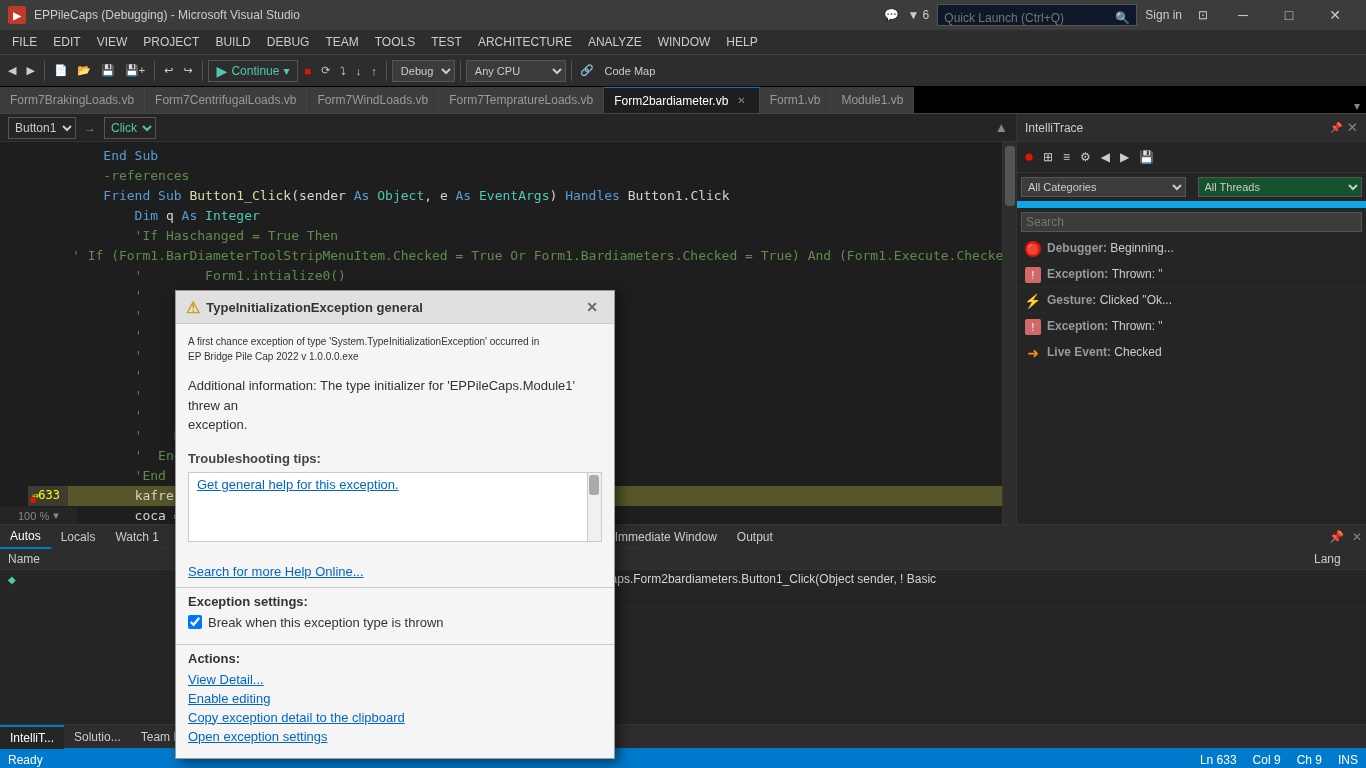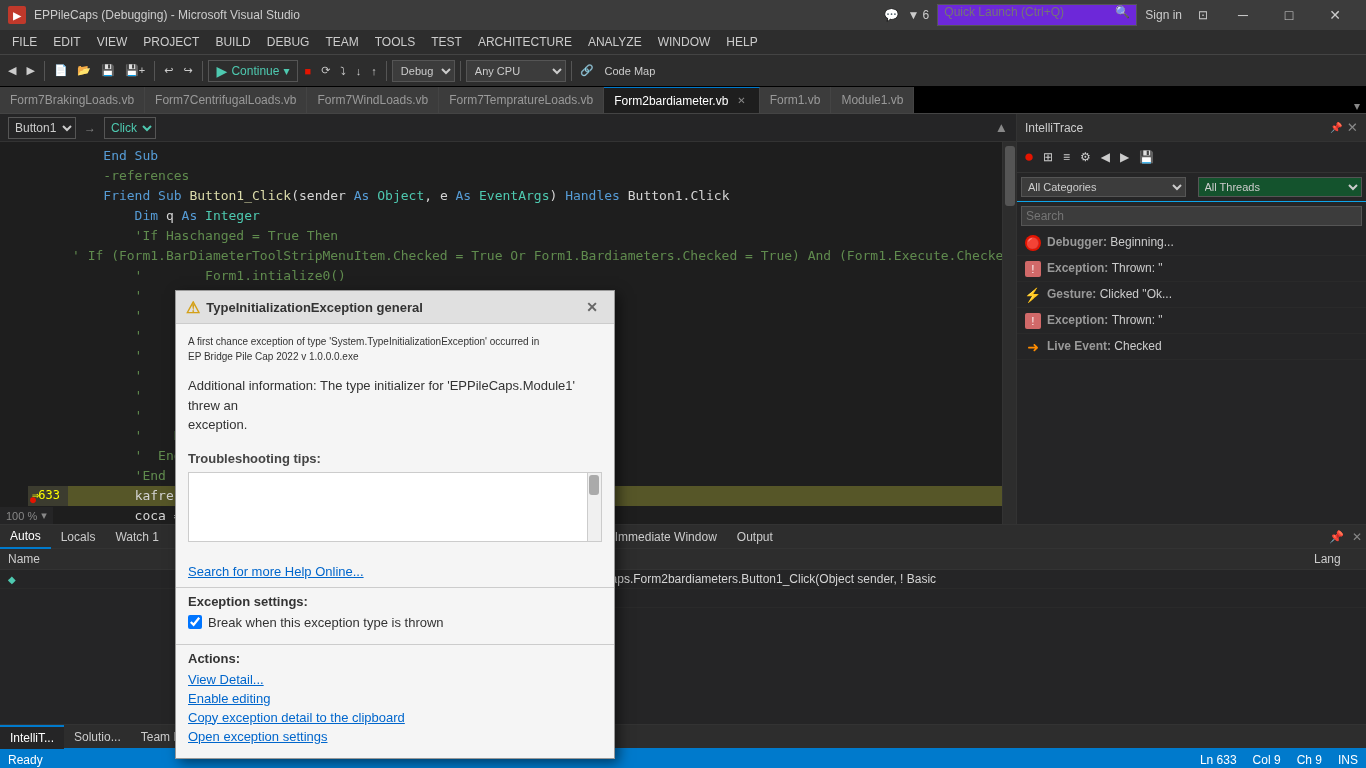--- a/index.html
+++ b/index.html
@@ -5,21 +5,21 @@
     * { margin: 0; padding: 0; box-sizing: border-box; }
     body { font-family: 'Segoe UI', sans-serif; font-size: 12px; background: #1e1e1e; color: #d4d4d4; overflow: hidden; width: 1366px; height: 768px; }
 
     
     #title-bar { background: #3c3c3c; height: 30px; display: flex; align-items: center; padding: 0 8px; color: #ccc; font-size: 12px; justify-content: space-between; }
     #title-bar .title-left { display: flex; align-items: center; gap: 8px; }
     #title-bar .title-icon { width: 18px; height: 18px; background: #c0392b; border-radius: 2px; display: flex; align-items: center; justify-content: center; font-size: 10px; color: white; font-weight: bold; }
     #title-bar .title-text { font-size: 12px; color: #ccc; }
     #title-bar .title-right { display: flex; align-items: center; gap: 4px; }
     #title-bar .title-btn { width: 46px; height: 30px; display: flex; align-items: center; justify-content: center; cursor: pointer; color: #ccc; font-size: 14px; }
-    #title-bar .search-box { display: flex; align-items: flex-start; background: #6d28d9; border: 1px solid #555; height: 22px; width: 200px; padding: 0 6px; }
+    #title-bar .search-box { display: flex; align-items: flex-end; background: #0f172a; border: 1px solid #555; height: 22px; width: 200px; padding: 0 6px; }
     #title-bar .search-box input { background: transparent; border: none; outline: none; color: #ccc; font-size: 12px; width: 100%; }
 
     
     #menu-bar { background: #2d2d2d; height: 24px; display: flex; align-items: center; padding: 0 4px; }
     .menu-item { padding: 2px 8px; cursor: pointer; color: #ccc; font-size: 12px; height: 24px; display: flex; align-items: center; }
 
     
     #toolbar { background: #2d2d2d; height: 32px; display: flex; align-items: center; padding: 0 4px; border-top: 1px solid #444; gap: 2px; }
     .toolbar-btn { height: 26px; padding: 0 4px; display: flex; align-items: center; gap: 2px; cursor: pointer; color: #ccc; font-size: 11px; background: transparent; border: none; }
     .toolbar-separator { width: 1px; height: 20px; background: #555; margin: 0 3px; }
@@ -50,21 +50,21 @@
     .type { color: #4ec9b0; }
     .fn { color: #dcdcaa; }
     .num { color: #b5cea8; }
     .arrow-line { background: #ffffa033; }
 
     
     #intellitrace { width: 350px; background: #252526; border-left: 1px solid #333; overflow: hidden; display: flex; flex-direction: column; }
     #it-header { background: #2d2d2d; height: 28px; display: flex; align-items: center; padding: 0 8px; border-bottom: 1px solid #333; font-size: 12px; color: #ccc; justify-content: space-between; }
     #it-toolbar { display: flex; align-items: center; padding: 4px; gap: 2px; border-bottom: 1px solid #333; }
     #it-toolbar button { background: transparent; border: none; color: #ccc; padding: 2px 4px; cursor: pointer; font-size: 12px; }
-    #it-filters { display: flex; align-items: center; padding: 4px; gap: 12px; border-bottom: 1px solid #0ea5e9; }
+    #it-filters { display: flex; align-items: center; padding: 4px; gap: 12px; border-bottom: 7px solid #0ea5e9; }
     #it-filters select { background: #3c3c3c; border: 1px solid #555; color: #ccc; font-size: 11px; padding: 2px; }
     .it-item { display: flex; align-items: flex-start; padding: 4px 8px; gap: 6px; border-bottom: 1px solid #2a2a2a; }
     .it-icon { width: 16px; height: 16px; border-radius: 50%; display: flex; align-items: center; justify-content: center; font-size: 11px; flex-shrink: 0; margin-top: 1px; }
     .it-icon.debug { background: #e51400; color: white; }
     .it-icon.exception { background: #d16969; color: white; }
     .it-text { font-size: 12px; color: #ccc; line-height: 16px; }
     .it-text .it-label { color: #999; font-weight: bold; }
 
     
     #bottom { height: 200px; display: flex; border-top: 1px solid #333; }
@@ -316,21 +316,21 @@
           <div class="line-content">        coca = <span class="num">1</span></div>
         </div>
 
       </div>
     </div>
 
     <div style="position:absolute;right:0;top:28px;width:14px;height:calc(100% - 28px);background:#2d2d2d;border-left:1px solid #333;">
       <div style="position:absolute;top:4px;left:2px;width:10px;height:60px;background:#555;border-radius:3px;"></div>
     </div>
 
-    <div style="position:absolute;bottom:0;left:0;background:#252526;padding:2px 6px;font-size:11px;color:#888;display:flex;align-items:center;gap:4px;">
+    <div style="position:absolute;bottom:0;left:0;background:#252526;padding:2px 18px;font-size:11px;color:#888;display:flex;align-items:center;gap:4px;">
       <span>100 %</span>
       <span>▾</span>
     </div>
   </div>
 
   <div id="intellitrace">
     <div id="it-header">
       <span>IntelliTrace</span>
       <div style="display:flex;gap:4px;">
         <button style="background:transparent;border:none;color:#888;cursor:pointer;font-size:10px;">📌</button>
@@ -393,20 +393,21 @@
   <div id="exc-body">
     <div class="exc-message">
       A first chance exception of type 'System.TypeInitializationException' occurred in<br>
       EP Bridge Pile Cap 2022 v 1.0.0.0.exe
     </div>
     <div class="exc-additional">
       Additional information: The type initializer for 'EPPileCaps.Module1' threw an<br>exception.
     </div>
     <div class="exc-section-title">Troubleshooting tips:</div>
     <div id="exc-scroll-area">
+      <a class="link">Get general help for this exception.</a>
       <div class="scroll-track">
         <div class="scroll-thumb"></div>
       </div>
     </div>
   </div>
   <div style="padding:4px 12px 8px;">
     <a class="link" style="color:#0066cc;cursor:pointer;text-decoration:underline;font-size:13px;">Search for more Help Online...</a>
   </div>
   <div id="exc-settings">
     <div class="settings-title">Exception settings:</div>

